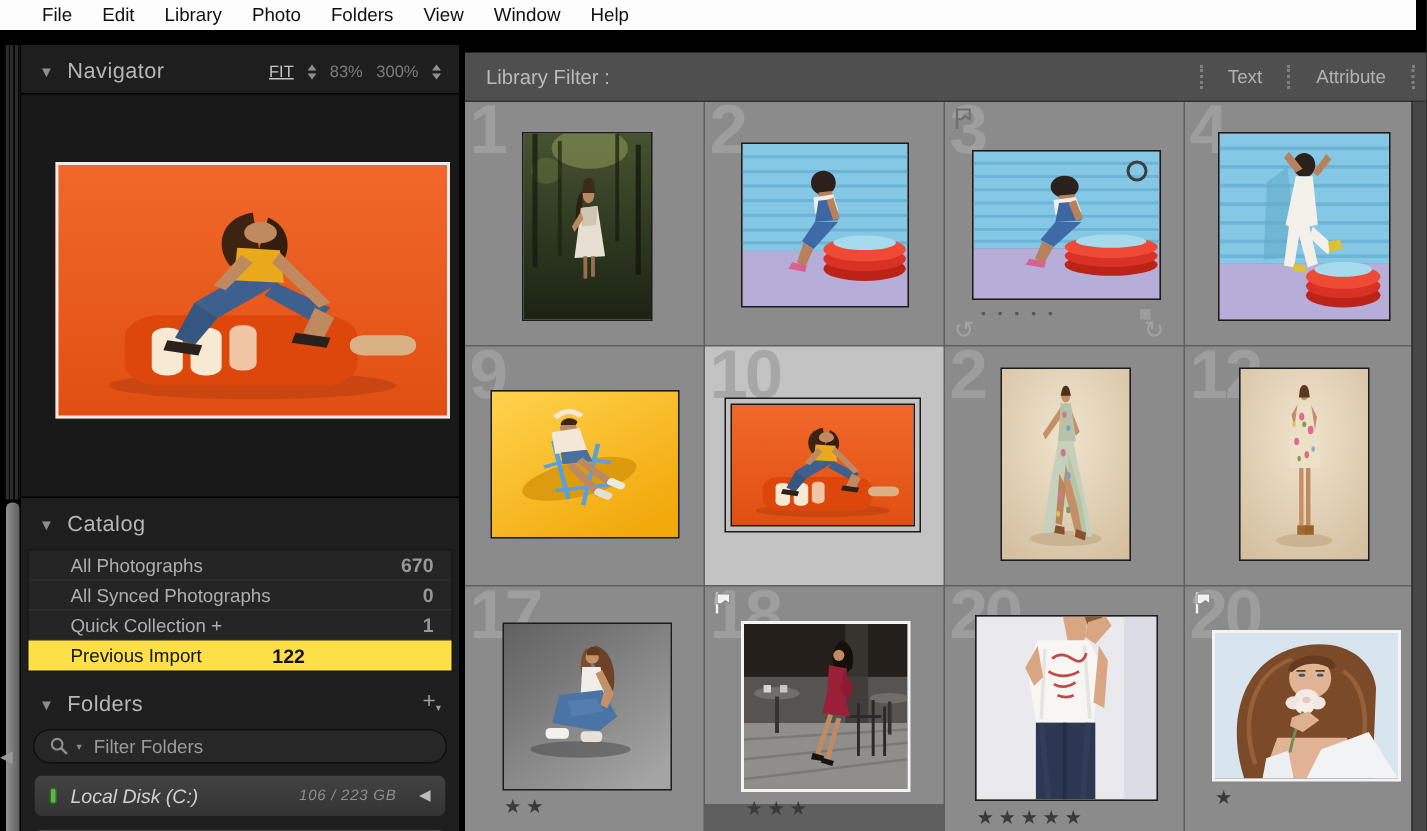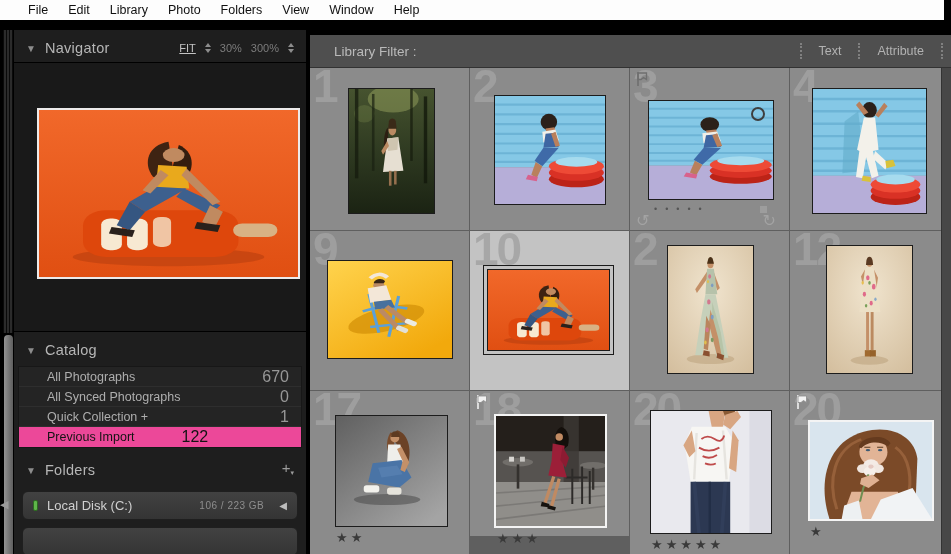--- a/index.html
+++ b/index.html
@@ -30,41 +30,41 @@
   .stepper .dn { border-top:4px solid #8d8d8d; }
   .nav-preview { position:relative; height:270px; background:#191919;
     border-top:1px solid #000; border-bottom:1px solid #000; }
   .nav-img { position:absolute; left:23px; top:45px; width:263px; height:171px;
     border:2px solid #eceaea; background:#ec5b1e; }
   .nav-img svg { display:block; width:100%; height:100%; }
   .catalog-list { margin:2px 4px 4px 4px; background:#242424; border:1px solid #171717; }
   .cat-row { height:20px; display:flex; align-items:center; padding:0 12px 0 28px;
     font-size:12.5px; color:#aeaeae; border-bottom:1px solid #2e2e2e; }
   .cat-row:last-child { border-bottom:none; }
-  .cat-row .count { margin-left:auto; font-size:16px; color:#979797; }
-  .cat-row.selected { background:#ec4899; color:#141414; }
+  .cat-row .count { margin-left:auto; font-size:13px; color:#979797;font-weight:bold; }
+  .cat-row.selected { background:#fde047; color:#141414; }
   .cat-row.selected .count { color:#141414;margin-left:47px; }
   .add-icon { margin-left:auto; color:#9c9c9c; font-size:15px; line-height:10px; }
   .add-icon small { font-size:7px; vertical-align:-2px; }
   .filter-input { margin:2px 8px 0 8px; height:23px; background:#272727; border:1px solid #0e0e0e;
     border-radius:12px; display:flex; align-items:center; padding:0 10px; gap:5px; }
   .filter-input svg { flex:0 0 auto; }
   .mag-caret { color:#8a8a8a; font-size:7px; margin-right:3px; }
   .filter-text { color:#9b9b9b; font-size:12.5px; }
   .drive-row { margin:7px 8px 0 8px; height:29px; background:linear-gradient(#424242,#343434);
     border:1px solid #1f1f1f; border-radius:6px; display:flex; align-items:center;
-    padding:0 10px; gap:9px; }
+    padding:0 10px; gap:9px;font-style:italic; }
   .led { width:5px; height:11px; background:#5fb54a; border:1px solid #2c6b20; border-radius:2px; }
   .drive-label { color:#d0d0d0; font-size:13px; }
   .drive-size { margin-left:auto; color:#8e8e8e; font-size:10px; letter-spacing:.5px; }
   .drive-arrow { color:#bcbcbc; font-size:10px; margin-left:6px; }
   
   .main { position:absolute; left:310px; top:20px; width:641px; height:534px; z-index:3; }
   .filterbar { position:absolute; top:15px; left:0; right:0; height:33px; background:#4f4f4f;
-    border-bottom:1px solid #323232; display:flex; align-items:center; padding-left:24px; }
+    border-bottom:1px solid #323232; display:flex; align-items:center; padding-left:14px; }
   .fb-title { color:#bababa; font-size:13.5px; }
   .fb-right { margin-left:auto; display:flex; align-items:center; height:100%; }
   .fb-opt { color:#b2b2b2; font-size:12.5px; padding:0 17px; }
   .dotsep { height:16px; width:0; border-left:2px dotted #808080; }
   .fb-end { width:8px; }
   .grid { position:absolute; top:48px; left:0; width:631px; height:486px;
     background:#5f5f5f; overflow:hidden; }
   .vscroll { position:absolute; top:48px; right:0; width:10px; height:486px;
     background:#474747; border-left:1px solid #333; }
   .cell { position:absolute; background:#8b8b8b; }
@@ -347,21 +347,21 @@
 
   <div class="panel-header">
     <span class="tri">▼</span>
     <span class="ph-title">Navigator</span>
     <span class="nav-zoom">
       <span class="active">FIT</span>
       <span class="stepper">
           <i class="up"></i>
           <i class="dn"></i>
         </span>
-      <span>30%</span>
+      <span>83%</span>
       <span>300%</span>
       <span class="stepper">
           <i class="up"></i>
           <i class="dn"></i>
         </span>
     </span>
   </div>
 
   <div class="nav-preview">
     <div class="nav-img" aria-label="Woman in yellow top and jeans sitting on a giant orange popsicle against an orange background">
@@ -394,20 +394,28 @@
       <span class="count">122</span>
     </div>
   </div>
 
   <div class="panel-header">
     <span class="tri">▼</span>
     <span class="ph-title">Folders</span>
     <span class="add-icon"><span>+</span><small>▾</small></span>
   </div>
 
+  <div class="filter-input">
+    <svg width="13" height="13" viewBox="0 0 14 14">
+      <circle cx="5.5" cy="5.5" r="3.8" fill="none" stroke="#8e8e8e" stroke-width="1.5"></circle>
+      <line x1="8.5" y1="8.5" x2="12.5" y2="12.5" stroke="#8e8e8e" stroke-width="1.8"></line>
+    </svg>
+    <span class="mag-caret">▾</span>
+    <span class="filter-text">Filter Folders</span>
+  </div>
 
   <div class="drive-row">
     <span class="led"></span>
     <span class="drive-label">Local Disk (C:)</span>
     <span class="drive-size">106 / 223 GB</span>
     <span class="drive-arrow">◀</span>
   </div>
 
   <div class="drive-row">
     

